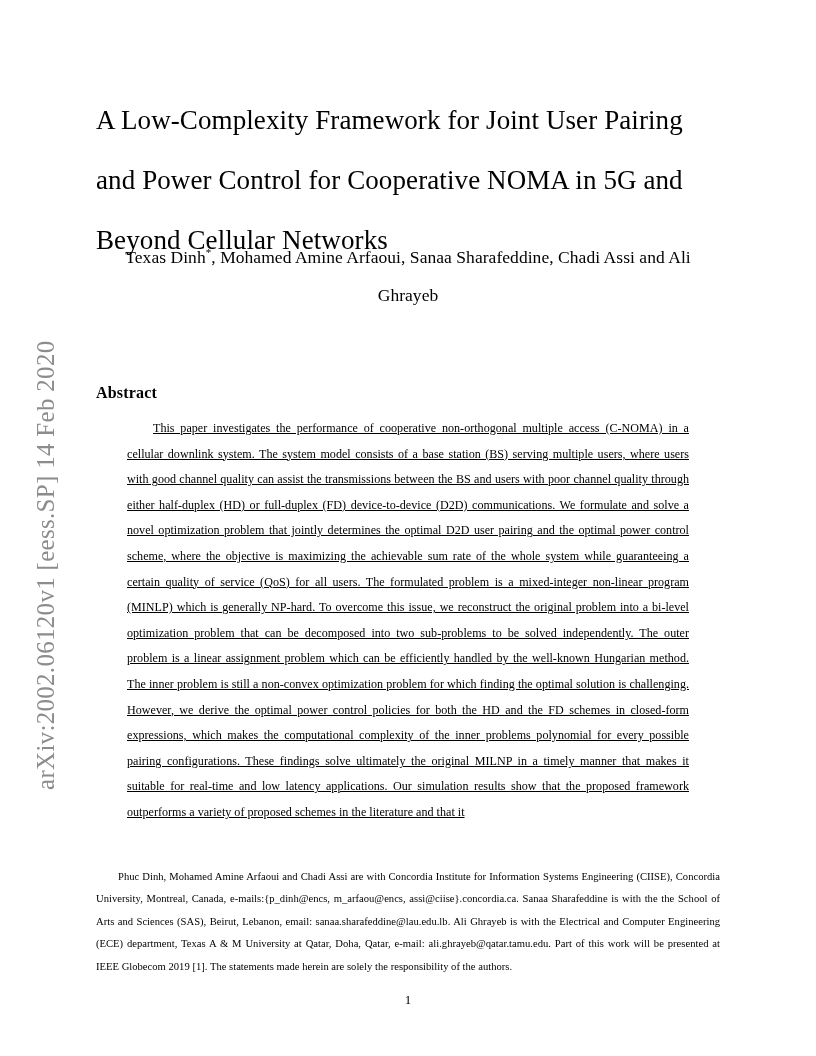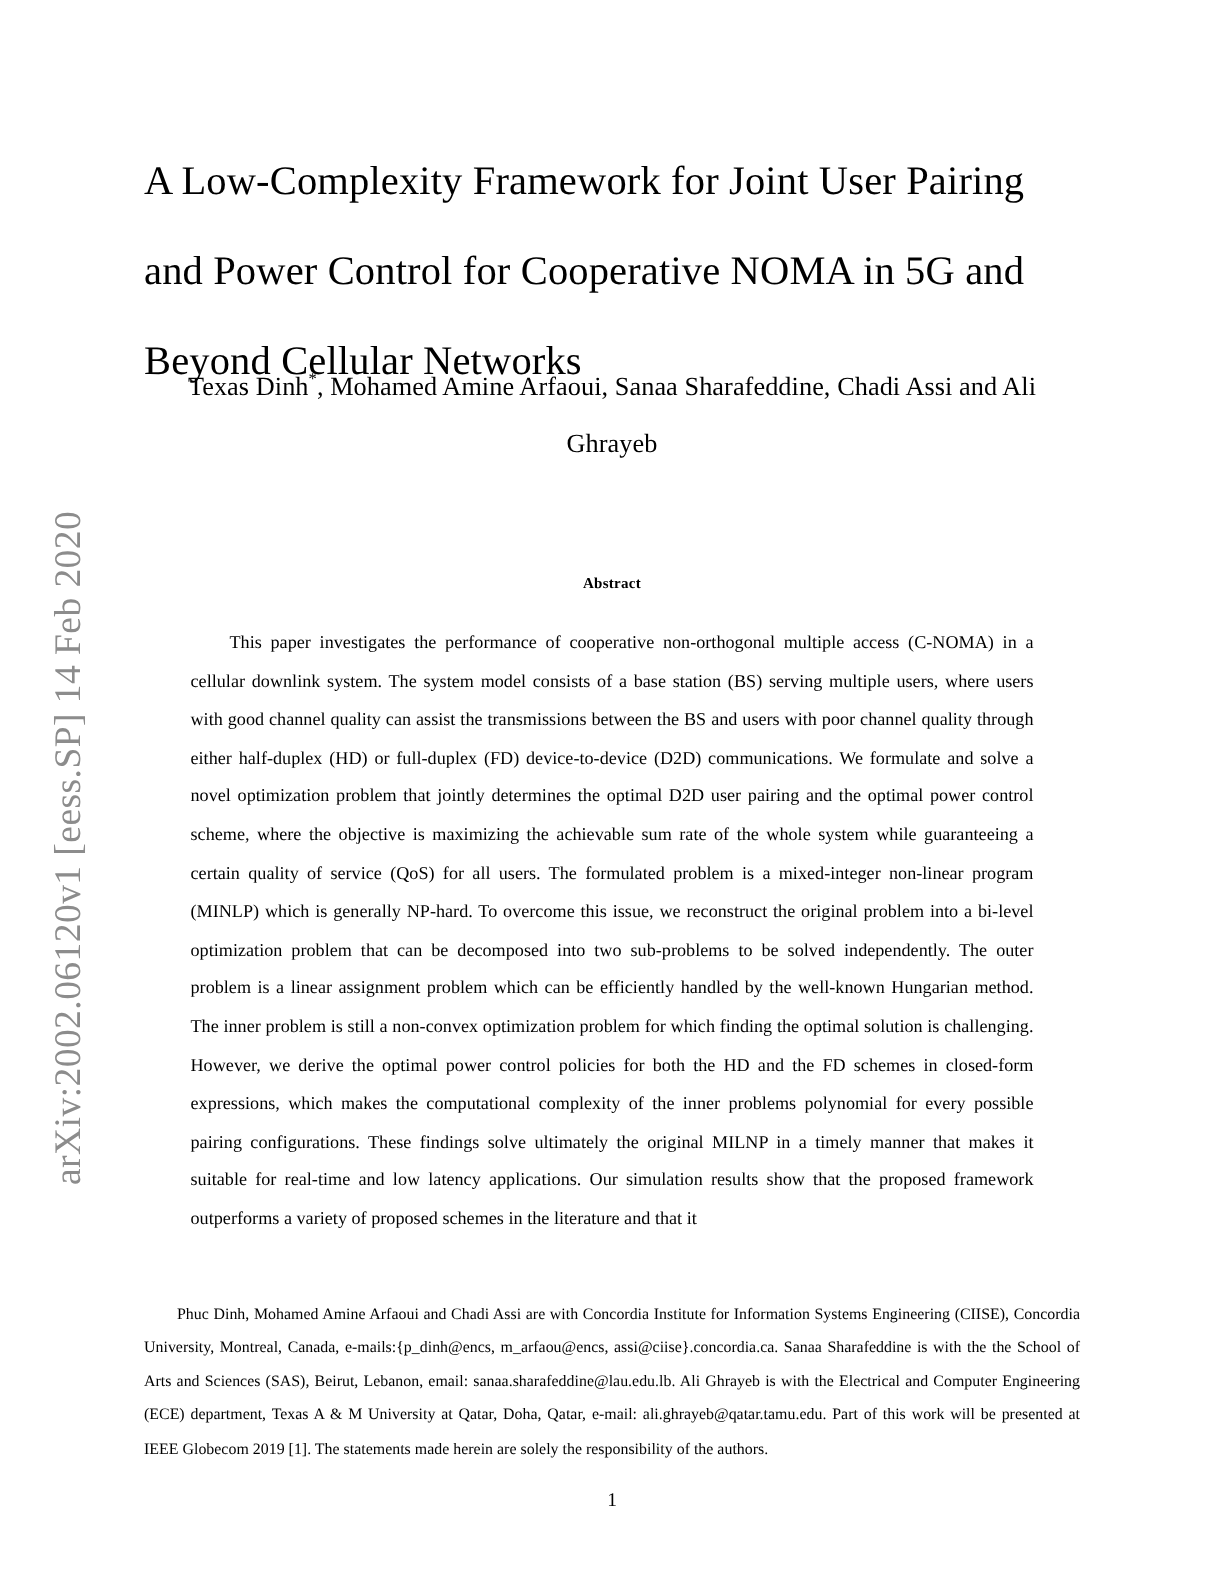--- a/index.html
+++ b/index.html
@@ -67,38 +67,39 @@
     vertical-align: super;
     line-height: 0;
   }
 
   
   .abstract-heading {
     position: absolute;
     left: 96px;
     top: 384px;
     width: 624px;
-    text-align: center;
-    font-size: 10px;
+    text-align: left;
+    font-size: 16px;
     font-weight: bold;
     letter-spacing: 0.2px;
   }
 
   .abstract-body {
     position: absolute;
     left: 127px;
     top: 416px;
     width: 562px;
     font-size: 12.1px;
     line-height: 25.6px;
     text-align: justify;
     text-justify: inter-word;
     text-indent: 26px;
     hyphens: none;
     letter-spacing: 0.01px;
+    text-decoration: underline;
   }
 
   
   .footnote {
     position: absolute;
     left: 96px;
     top: 845px;
     width: 624px;
     font-size: 10.6px;
     line-height: 22.4px;

